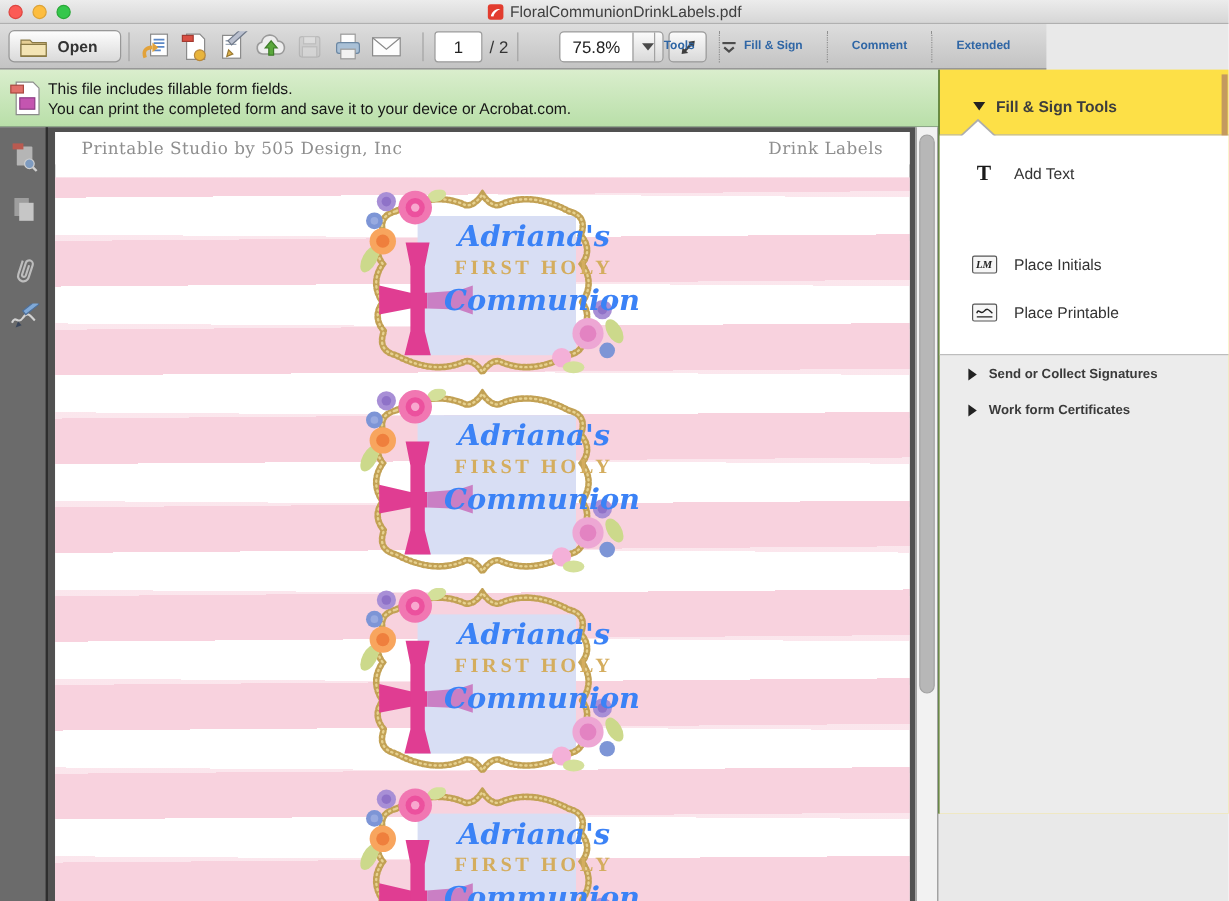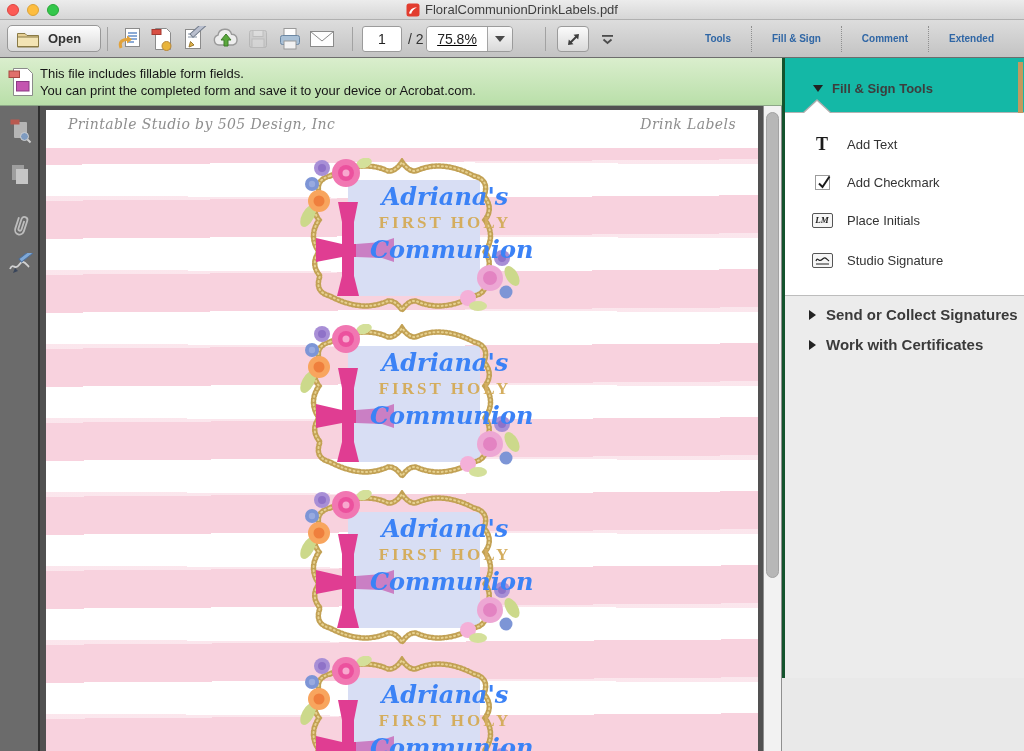--- a/index.html
+++ b/index.html
@@ -13,34 +13,34 @@
     display:flex; align-items:center; }
   .traffic { position:absolute; left:7px; top:4px; display:flex; gap:8px; }
   .tl { width:12px; height:12px; border-radius:50%; }
   .tl.red { background:#fc5b55; border:1px solid #dd4641; }
   .tl.yellow { background:#fdbd3f; border:1px solid #dca338; }
   .tl.green { background:#34c74b; border:1px solid #29a838; }
   .title-wrap { margin:16px auto; display:flex; align-items:center; gap:5px; }
   .title-text { font-size:13px; color:#3f3f3f; }
 
   
-  .toolbar { position:absolute; left:0; top:20px; width:1024px; height:38px;
+  .toolbar { position:absolute; left:0; top:20px; width:872px; height:38px;
     background:linear-gradient(#dddddd,#c3c3c3); border-bottom:1px solid #6d6d6d; }
   .tb-sep { position:absolute; top:7px; width:1px; height:24px; background:#a2a2a2; }
   .btn-open { position:absolute; left:7px; top:5px; width:94px; height:27px; border-radius:5px;
     background:linear-gradient(#fdfdfd,#dadada); border:1px solid #989898;
     display:flex; align-items:center; gap:8px; padding-left:8px; }
   .btn-open span { font-size:13px; font-weight:700; color:#333; }
   .tool-btn { position:absolute; top:5px; width:30px; height:28px; display:flex; align-items:center; justify-content:center; }
   .tool-btn.disabled { opacity:.45; filter:grayscale(1); }
   .field { position:absolute; top:6px; height:26px; background:#fff; border:1px solid #9b9b9b;
     border-radius:3px; display:flex; align-items:center; justify-content:center; font-size:14px; color:#222; }
   .page-total { position:absolute; left:408px; top:6px; height:26px; display:flex; align-items:center;
     font-size:14px; color:#333; }
-  .zoom-group { position:absolute; left:426px; top:6px; height:26px; display:flex; border:1px solid #9b9b9b; border-radius:4px; overflow:hidden;text-decoration:underline; }
+  .zoom-group { position:absolute; left:466px; top:6px; height:26px; display:flex; border:1px solid #9b9b9b; border-radius:4px; overflow:hidden; }
   .zoom-val { width:60px; background:#fff; display:flex; align-items:center; justify-content:center; font-size:14px; color:#222; }
   .zoom-drop { width:25px; background:linear-gradient(#fbfbfb,#d9d9d9); border-left:1px solid #a5a5a5;
     display:flex; align-items:center; justify-content:center; }
   .caret-down { width:0; height:0; border-left:5px solid transparent; border-right:5px solid transparent; border-top:6px solid #4a4a4a; }
   .btn-bevel { position:absolute; top:6px; height:26px; border-radius:4px;
     background:linear-gradient(#fbfbfb,#d9d9d9); border:1px solid #9b9b9b;
     display:flex; align-items:center; justify-content:center; }
   .tabs { position:absolute; right:10px; top:0; height:37px; display:flex; align-items:center; }
   .tab { padding:0 20px; font-size:10px; font-weight:700; color:#2f66a5; white-space:nowrap; }
   .tab-sep { width:1px; height:26px; border-left:1px dotted #8f8f8f; }
@@ -60,21 +60,21 @@
   .sidebar { position:absolute; left:0; top:106px; width:40px; height:645px;
     background:#6b6b6b; border-right:2px solid #2e2e2e; }
   .sb-btn { position:absolute; left:7px; width:26px; height:26px; display:flex; align-items:center; justify-content:center; }
 
   
   .doc-area { position:absolute; left:40px; top:106px; width:723px; height:645px;
     background:#515151; overflow:hidden; }
   .pdf-page { position:absolute; left:6px; top:4px; width:712px; height:720px; background:#fff; }
   .page-header { height:27px; display:flex; align-items:center; justify-content:space-between;
     padding:0 22px; font-family:"DejaVu Serif", serif; font-size:14px; color:#8e8e8e; letter-spacing:.4px;
-    position:relative; z-index:3; background:#fff;font-style:italic; }
+    position:relative; z-index:3; background:#fff; }
   .stripes { position:absolute; left:0; top:38px; right:0; bottom:0; overflow:hidden; }
   .stripes::before { content:""; position:absolute; inset:-24px;
     background:repeating-linear-gradient(180deg,#f8d2de 0 38px,#ffffff 38px 74px);
     transform:rotate(-.45deg); }
   .stripes::after { content:""; position:absolute; inset:-24px;
     background:repeating-linear-gradient(180deg,#f8d2de 0 38px,rgba(255,255,255,0) 38px 74px);
     transform:rotate(.4deg); opacity:.55; }
 
   .drink-label { position:absolute; left:50%; margin-left:-120px; width:240px; height:158px; z-index:2; }
   .drink-label svg.art { position:absolute; left:0; top:0; }
@@ -85,21 +85,21 @@
     letter-spacing:3px; font-weight:600; line-height:24px; }
 
   
   .doc-scrollbar { position:absolute; left:763px; top:106px; width:19px; height:645px;
     background:#f2f2f2; border-left:1px solid #8f8f8f; border-right:1px solid #8f8f8f; }
   .doc-thumb { position:absolute; left:2px; top:6px; width:13px; height:466px;
     background:#b7b7b7; border:1px solid #a2a2a2; border-radius:7px; }
 
   
   .right-panel { position:absolute; left:782px; top:58px; width:242px; height:620px;
-    background:#14b8a6; border-left:3px solid #14532d; }
+    background:#fde047; border-left:1px solid #14532d; }
   .panel-header { position:absolute; left:0; top:0; width:100%; height:55px;
     border-bottom:1px solid #b3b3b3; }
   .panel-header .hdr-row { position:absolute; left:28px; top:23px; display:flex; align-items:center; gap:9px; }
   .tri-down { width:0; height:0; border-left:5px solid transparent; border-right:5px solid transparent; border-top:7px solid #222; }
   .panel-header span { font-size:13px; font-weight:700; color:#3d3d3d; }
   .notch { position:absolute; left:18px; top:43px; width:0; height:0; z-index:2;
     border-left:14px solid transparent; border-right:14px solid transparent; border-bottom:13px solid #ffffff; }
   .notch-border { position:absolute; left:16px; top:41px; width:0; height:0; z-index:1;
     border-left:16px solid transparent; border-right:16px solid transparent; border-bottom:15px solid #adadad; }
   .panel-white { position:absolute; left:0; top:55px; width:100%; height:182px; background:#fff; z-index:1; }
@@ -108,21 +108,21 @@
   .tool-row span.lbl { margin-left:12px; font-size:13px; color:#333; }
   .t-glyph { font-family:"Liberation Serif", serif; font-weight:700; font-size:18px; color:#1a1a1a; }
   .chk-box { width:15px; height:15px; background:#fff; border:1px solid #9c9c9c; position:relative; overflow:visible; }
   .ini-box, .sig-box { width:21px; height:15px; background:#f6f6f6; border:1.5px solid #555; border-radius:2px;
     display:flex; align-items:center; justify-content:center; }
   .ini-box i { font-family:"Liberation Serif", serif; font-style:italic; font-weight:700; font-size:9px; color:#222; }
   .panel-sections { position:absolute; left:0; top:237px; width:100%; bottom:0;
     border-top:1px solid #bdbdbd; background:#ececec; }
   .sec-row { position:absolute; left:24px; display:flex; align-items:center; gap:10px; }
   .tri-right { width:0; height:0; border-top:5px solid transparent; border-bottom:5px solid transparent; border-left:7px solid #222; }
-  .sec-row span { font-size:15px; font-weight:700; color:#3a3a3a; }
+  .sec-row span { font-size:11px; font-weight:700; color:#3a3a3a; }
   .tan-strip { position:absolute; right:1px; top:4px; width:5px; height:188px; background:#c49a5f; }
 </style>
 </head>
 <body>
 
 <div id="window">
 
   <svg width="0" height="0" style="position:absolute">
     <defs>
       <g id="label-art">
@@ -390,58 +390,48 @@
     <div class="notch-border"></div>
     <div class="notch"></div>
 
     <div class="panel-white">
       <div class="tool-row" style="top:12px">
         <div class="tool-ic">
             <span class="t-glyph">T</span>
           </div>
         <span class="lbl">Add Text</span>
       </div>
-      <div class="tool-row" style="top:50px">
-        <div class="tool-ic">
-          <div class="chk-box">
-            <svg width="15" height="15" viewBox="0 0 15 15" style="overflow:visible">
-              <path d="M3 7.5 L6.5 11 L13.5 0.5" fill="none" stroke="#1a1a1a" stroke-width="2"></path>
-            </svg>
-          </div>
-        </div>
-        <span class="lbl">Add Checkmark</span>
-      </div>
       <div class="tool-row" style="top:88px">
         <div class="tool-ic">
           <div class="ini-box">
             <i>LM</i>
           </div>
         </div>
         <span class="lbl">Place Initials</span>
       </div>
       <div class="tool-row" style="top:128px">
         <div class="tool-ic">
           <div class="sig-box">
             <svg width="17" height="11" viewBox="0 0 17 11">
               <path d="M2 6 C3.5 1 5 8 8 4.5 S12 3.5 15 6" fill="none" stroke="#222" stroke-width="1.2"></path>
               <line x1="2" y1="9" x2="15" y2="9" stroke="#222" stroke-width="1"></line>
             </svg>
           </div>
         </div>
-        <span class="lbl">Studio Signature</span>
+        <span class="lbl">Place Printable</span>
       </div>
     </div>
 
     <div class="panel-sections">
       <div class="sec-row" style="top:10px">
         <div class="tri-right"></div>
         <span>Send or Collect Signatures</span>
       </div>
       <div class="sec-row" style="top:40px">
         <div class="tri-right"></div>
-        <span>Work with Certificates</span>
+        <span>Work form Certificates</span>
       </div>
     </div>
 
     <div class="tan-strip"></div>
   </div>
 
 </div>
 
 </body></html>

